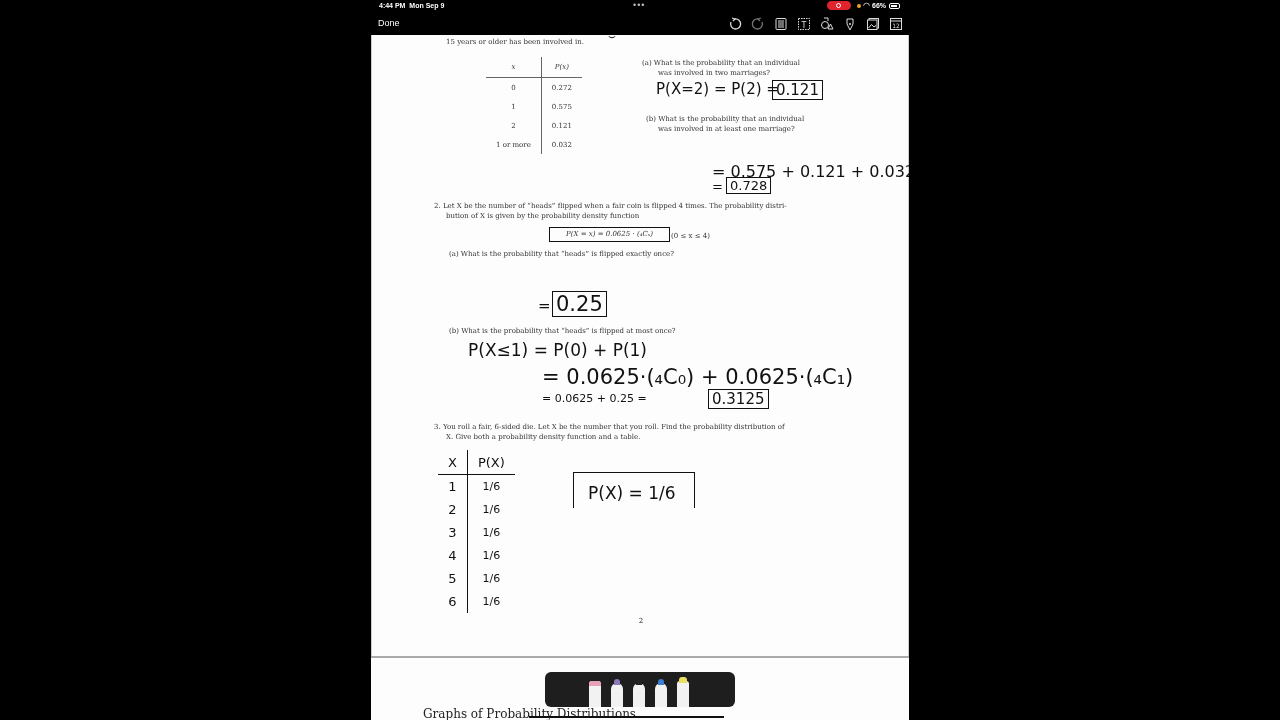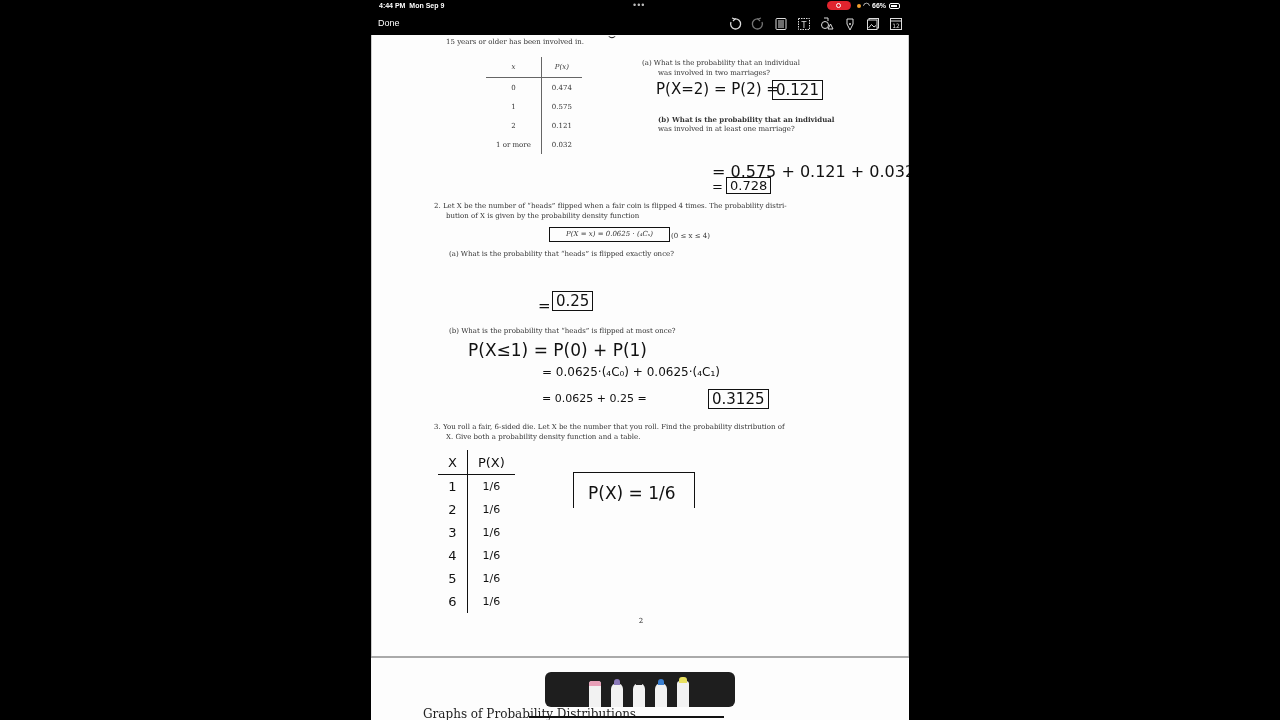--- a/index.html
+++ b/index.html
@@ -114,21 +114,21 @@
     <span class="hw" style="left:236px;top:-6px;font-size:12px;">⌣</span>
 
     <table class="pt" style="left:114px;top:22px;">
       <tbody>
           <tr>
         <th>x</th>
         <th class="r">P(x)</th>
       </tr>
       <tr>
             <td>0</td>
-            <td class="r">0.474</td>
+            <td class="r">0.272</td>
           </tr>
       <tr>
             <td>1</td>
             <td class="r">0.575</td>
           </tr>
       <tr>
             <td>2</td>
             <td class="r">0.121</td>
           </tr>
       <tr>
@@ -136,38 +136,38 @@
             <td class="r">0.032</td>
           </tr>
     </tbody>
       </table>
 
     <span class="t" style="left:270px;top:24px;">(a) What is the probability that an individual</span>
     <span class="t" style="left:286px;top:34px;">was involved in two marriages?</span>
     <span class="hw" style="left:284px;top:45px;font-size:15px;">P(X=2) = P(2) =</span>
     <span class="box hw" style="left:400px;top:45px;font-size:15px;padding:0 3px;">0.121</span>
 
-    <span class="t" style="left:286px;top:80px;font-weight:bold;">(b) What is the probability that an individual</span>
+    <span class="t" style="left:274px;top:80px;">(b) What is the probability that an individual</span>
     <span class="t" style="left:286px;top:90px;">was involved in at least one marriage?</span>
     <span class="hw" style="left:340px;top:127px;font-size:16px;">= 0.575 + 0.121 + 0.032</span>
     <span class="hw" style="left:340px;top:144px;font-size:13px;">=</span>
     <span class="box hw" style="left:354px;top:142px;font-size:13px;padding:0 3px;">0.728</span>
 
     <span class="t" style="left:62px;top:167px;">2. Let X be the number of “heads” flipped when a fair coin is flipped 4 times. The probability distri-</span>
     <span class="t" style="left:74px;top:177px;">bution of X is given by the probability density function</span>
     <span class="t box" style="left:177px;top:192px;padding:2px 16px;font-style:italic;border-width:1.2px;">P(X = x) = 0.0625 · (₄Cₓ)</span>
     <span class="t" style="left:299px;top:197px;">(0 ≤ x ≤ 4)</span>
 
     <span class="t" style="left:77px;top:215px;">(a) What is the probability that “heads” is flipped exactly once?</span>
     <span class="hw" style="left:166px;top:262px;font-size:15px;">=</span>
-    <span class="box hw" style="left:180px;top:256px;font-size:15px;padding:0 3px;">0.25</span>
+    <span class="box hw" style="left:180px;top:256px;font-size:21px;padding:0 3px;">0.25</span>
 
     <span class="t" style="left:77px;top:292px;">(b) What is the probability that “heads” is flipped at most once?</span>
     <span class="hw" style="left:96px;top:305px;font-size:17px;">P(X≤1) = P(0) + P(1)</span>
-    <span class="hw" style="left:170px;top:330px;font-size:12px;">= 0.0625·(₄C₀) + 0.0625·(₄C₁)</span>
+    <span class="hw" style="left:170px;top:330px;font-size:21px;">= 0.0625·(₄C₀) + 0.0625·(₄C₁)</span>
     <span class="hw" style="left:170px;top:357px;font-size:11px;">= 0.0625 + 0.25 =</span>
     <span class="box hw" style="left:336px;top:354px;font-size:15px;padding:0 3px;">0.3125</span>
 
     <span class="t" style="left:62px;top:388px;">3. You roll a fair, 6-sided die. Let X be the number that you roll. Find the probability distribution of</span>
     <span class="t" style="left:74px;top:398px;">X. Give both a probability density function and a table.</span>
 
     <table class="pt" style="left:66px;top:415px;font-family:'DejaVu Sans',sans-serif;font-size:13px;color:#111;">
       <tbody>
           <tr>
         <th style="font-style:normal;border-bottom:1.5px solid #111;height:24px;">X</th>

